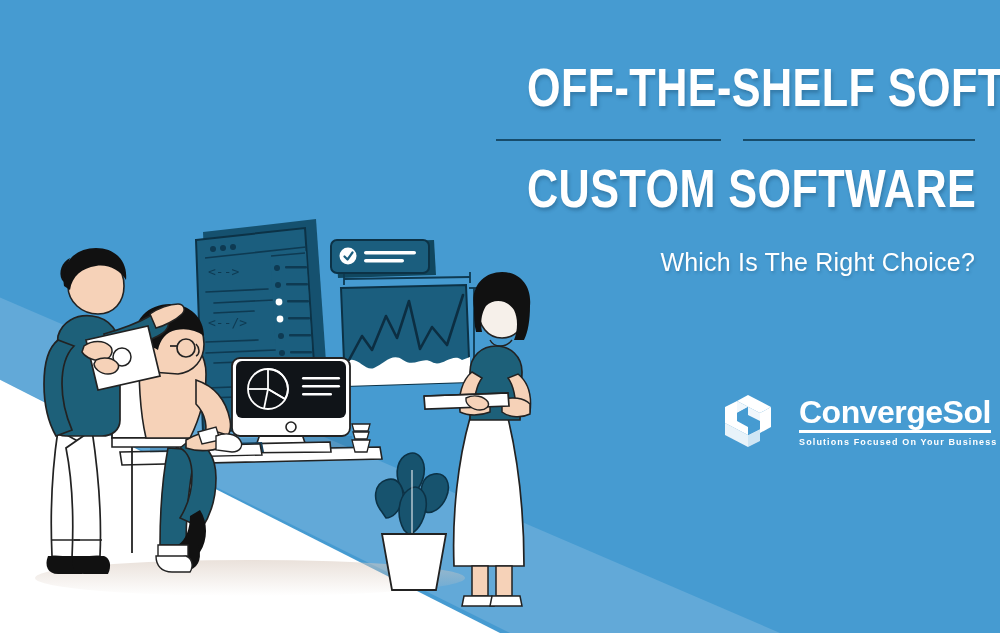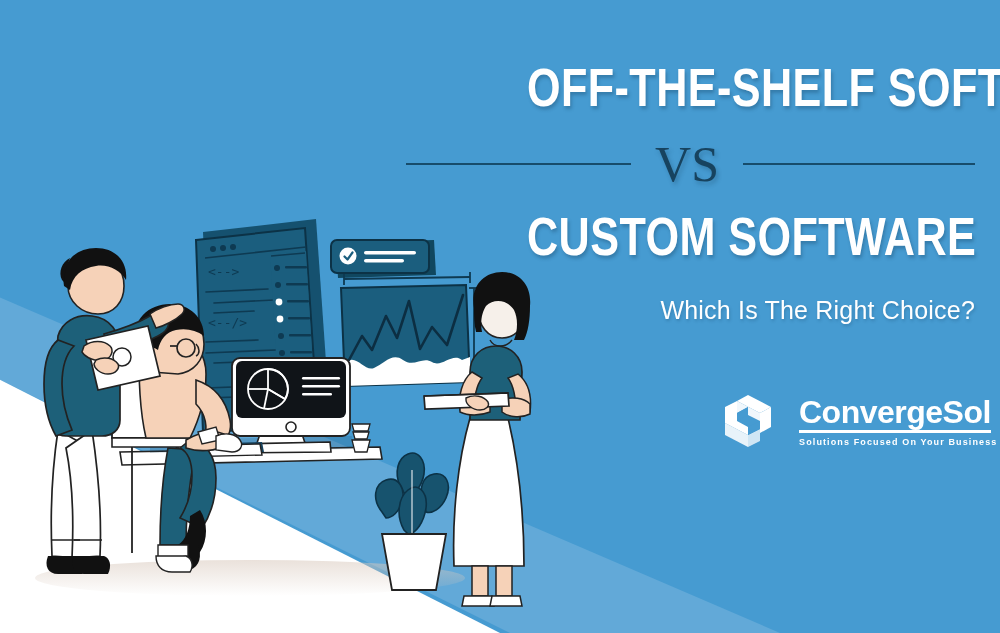--- a/index.html
+++ b/index.html
@@ -352,21 +352,20 @@
       </g>
 
     </g>
   </svg>
 
   <div class="headline">
     <div class="h-title">OFF-THE-SHELF SOFTWARE</div>
 
     <div class="vs-row">
       <span class="vs-line left"></span>
-      <span class="vs-word">VS</span>
       <span class="vs-line right"></span>
     </div>
 
     <div class="h-title">CUSTOM SOFTWARE</div>
     <div class="h-sub">Which Is The Right Choice?</div>
   </div>
 
   <div class="logo">
     <svg class="logo-mark" viewBox="0 0 52 56" xmlns="http://www.w3.org/2000/svg">
 

